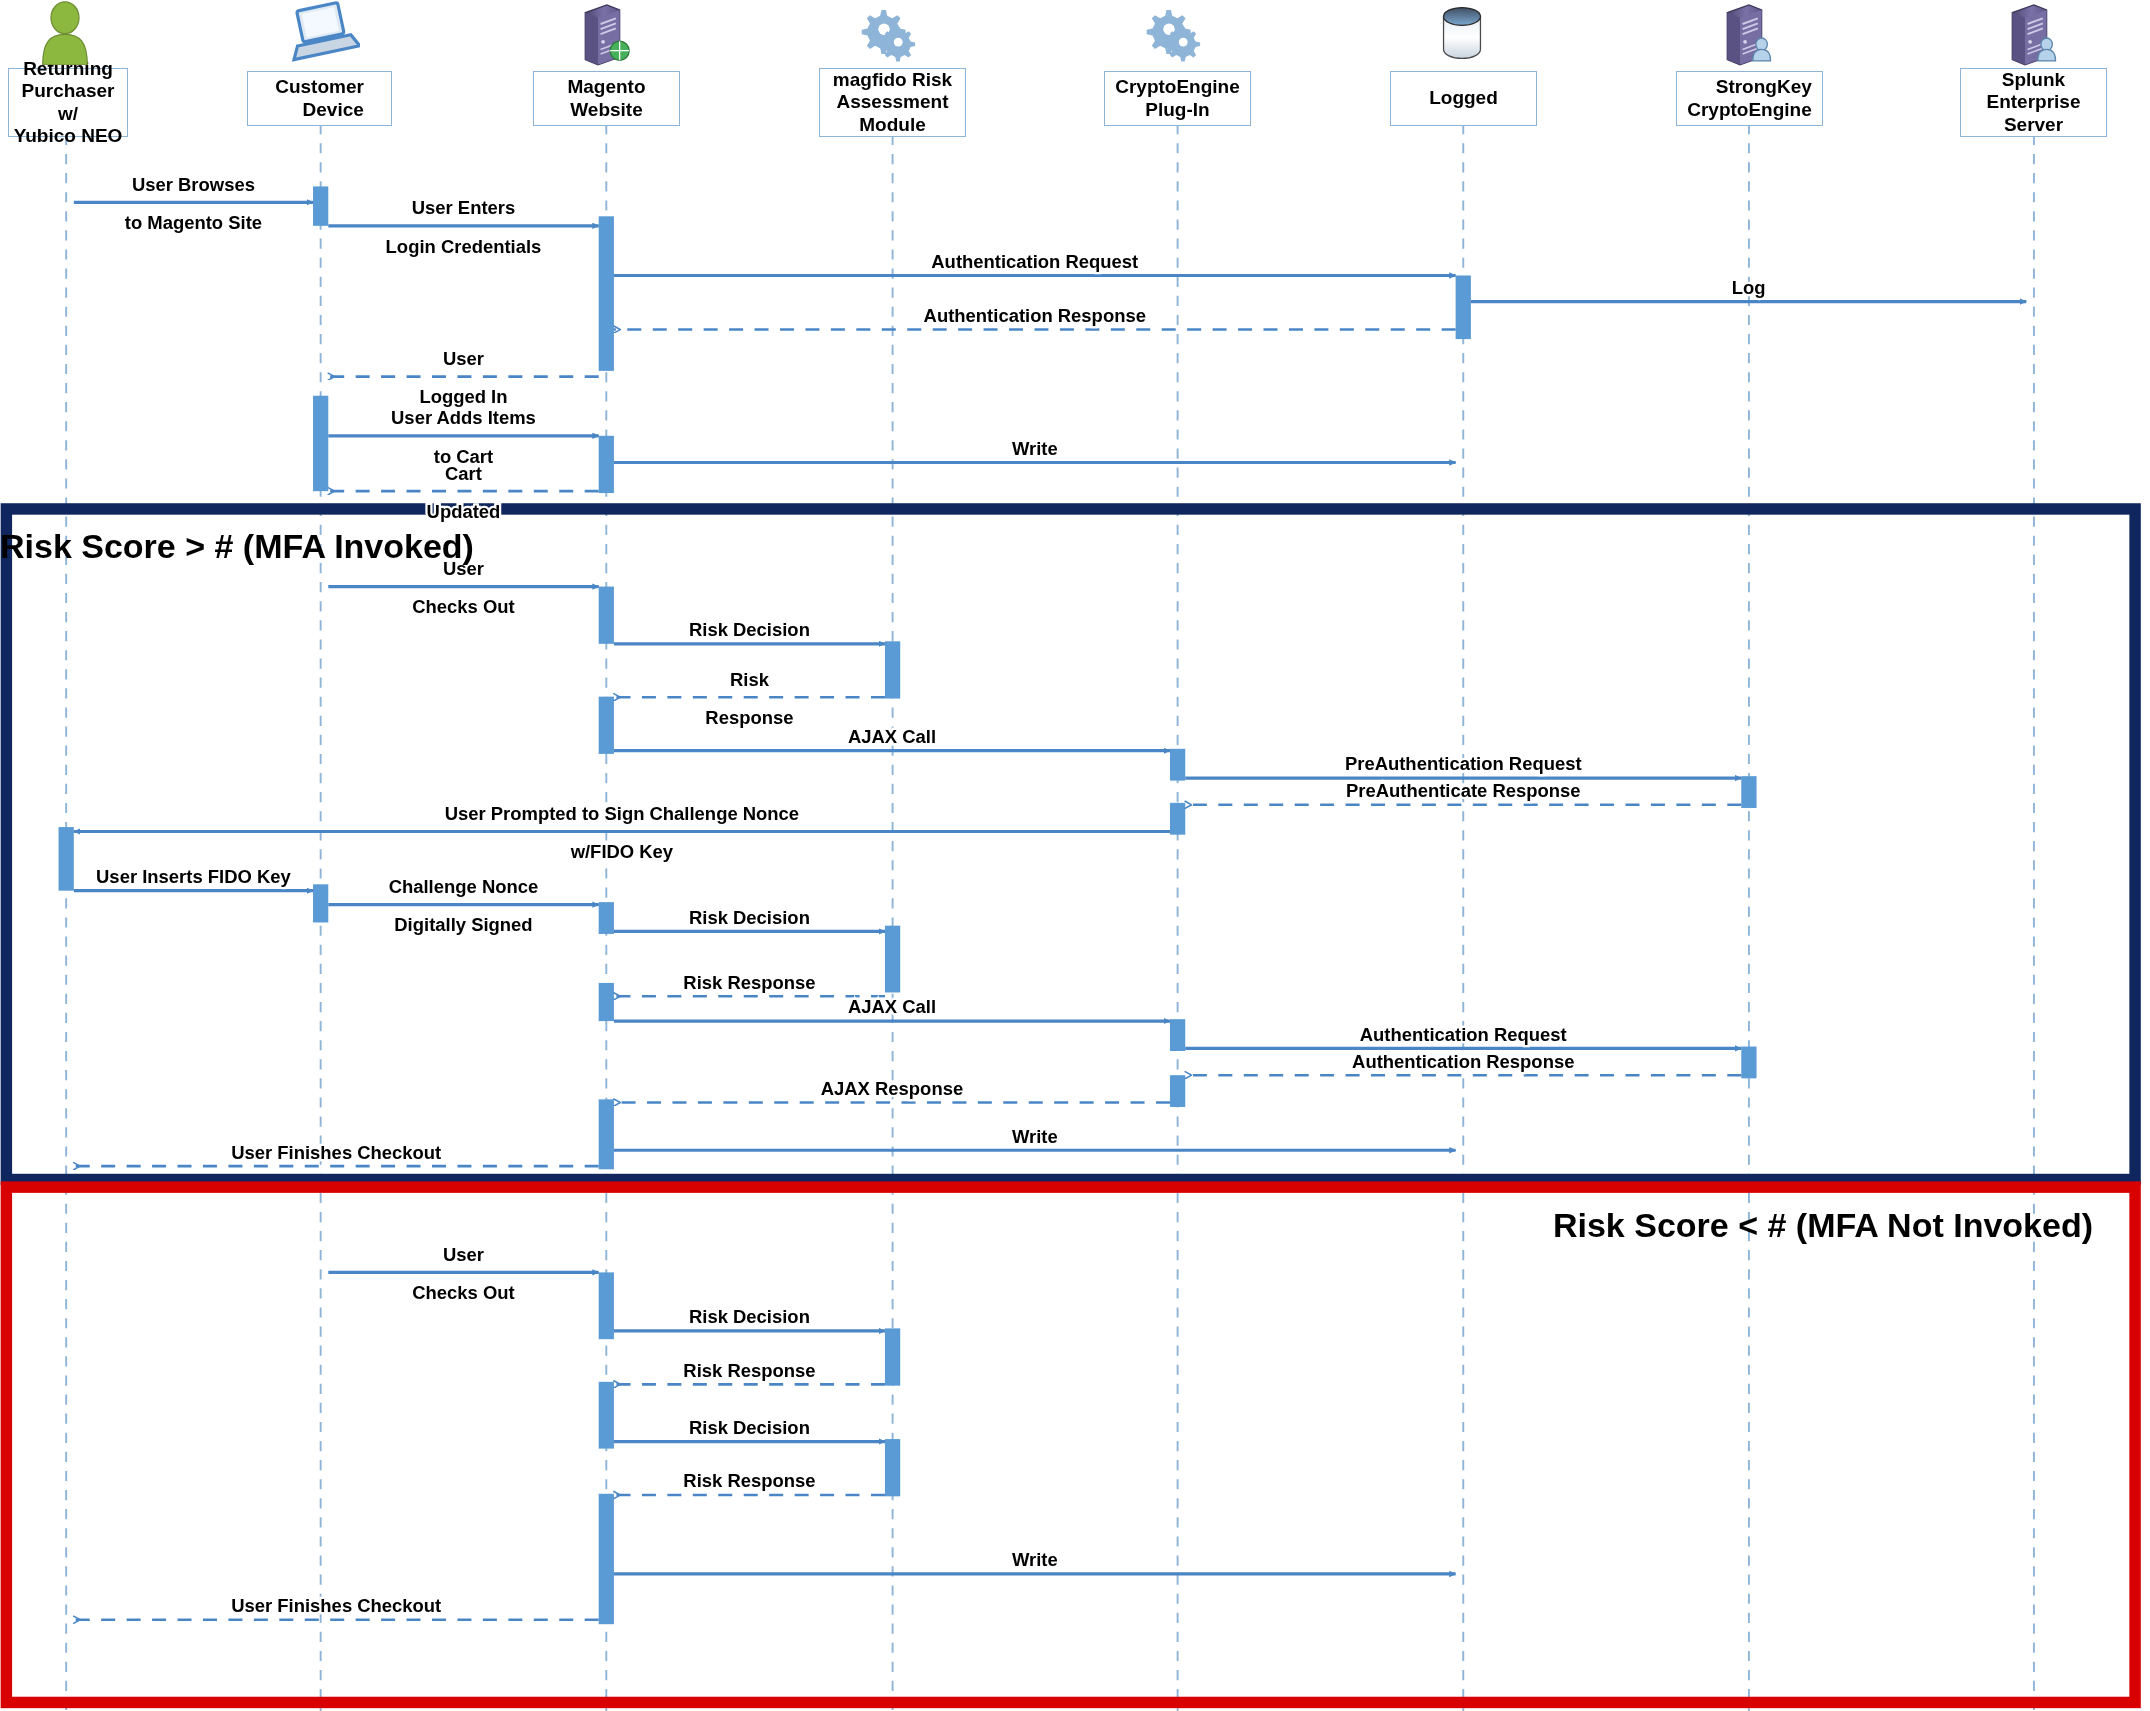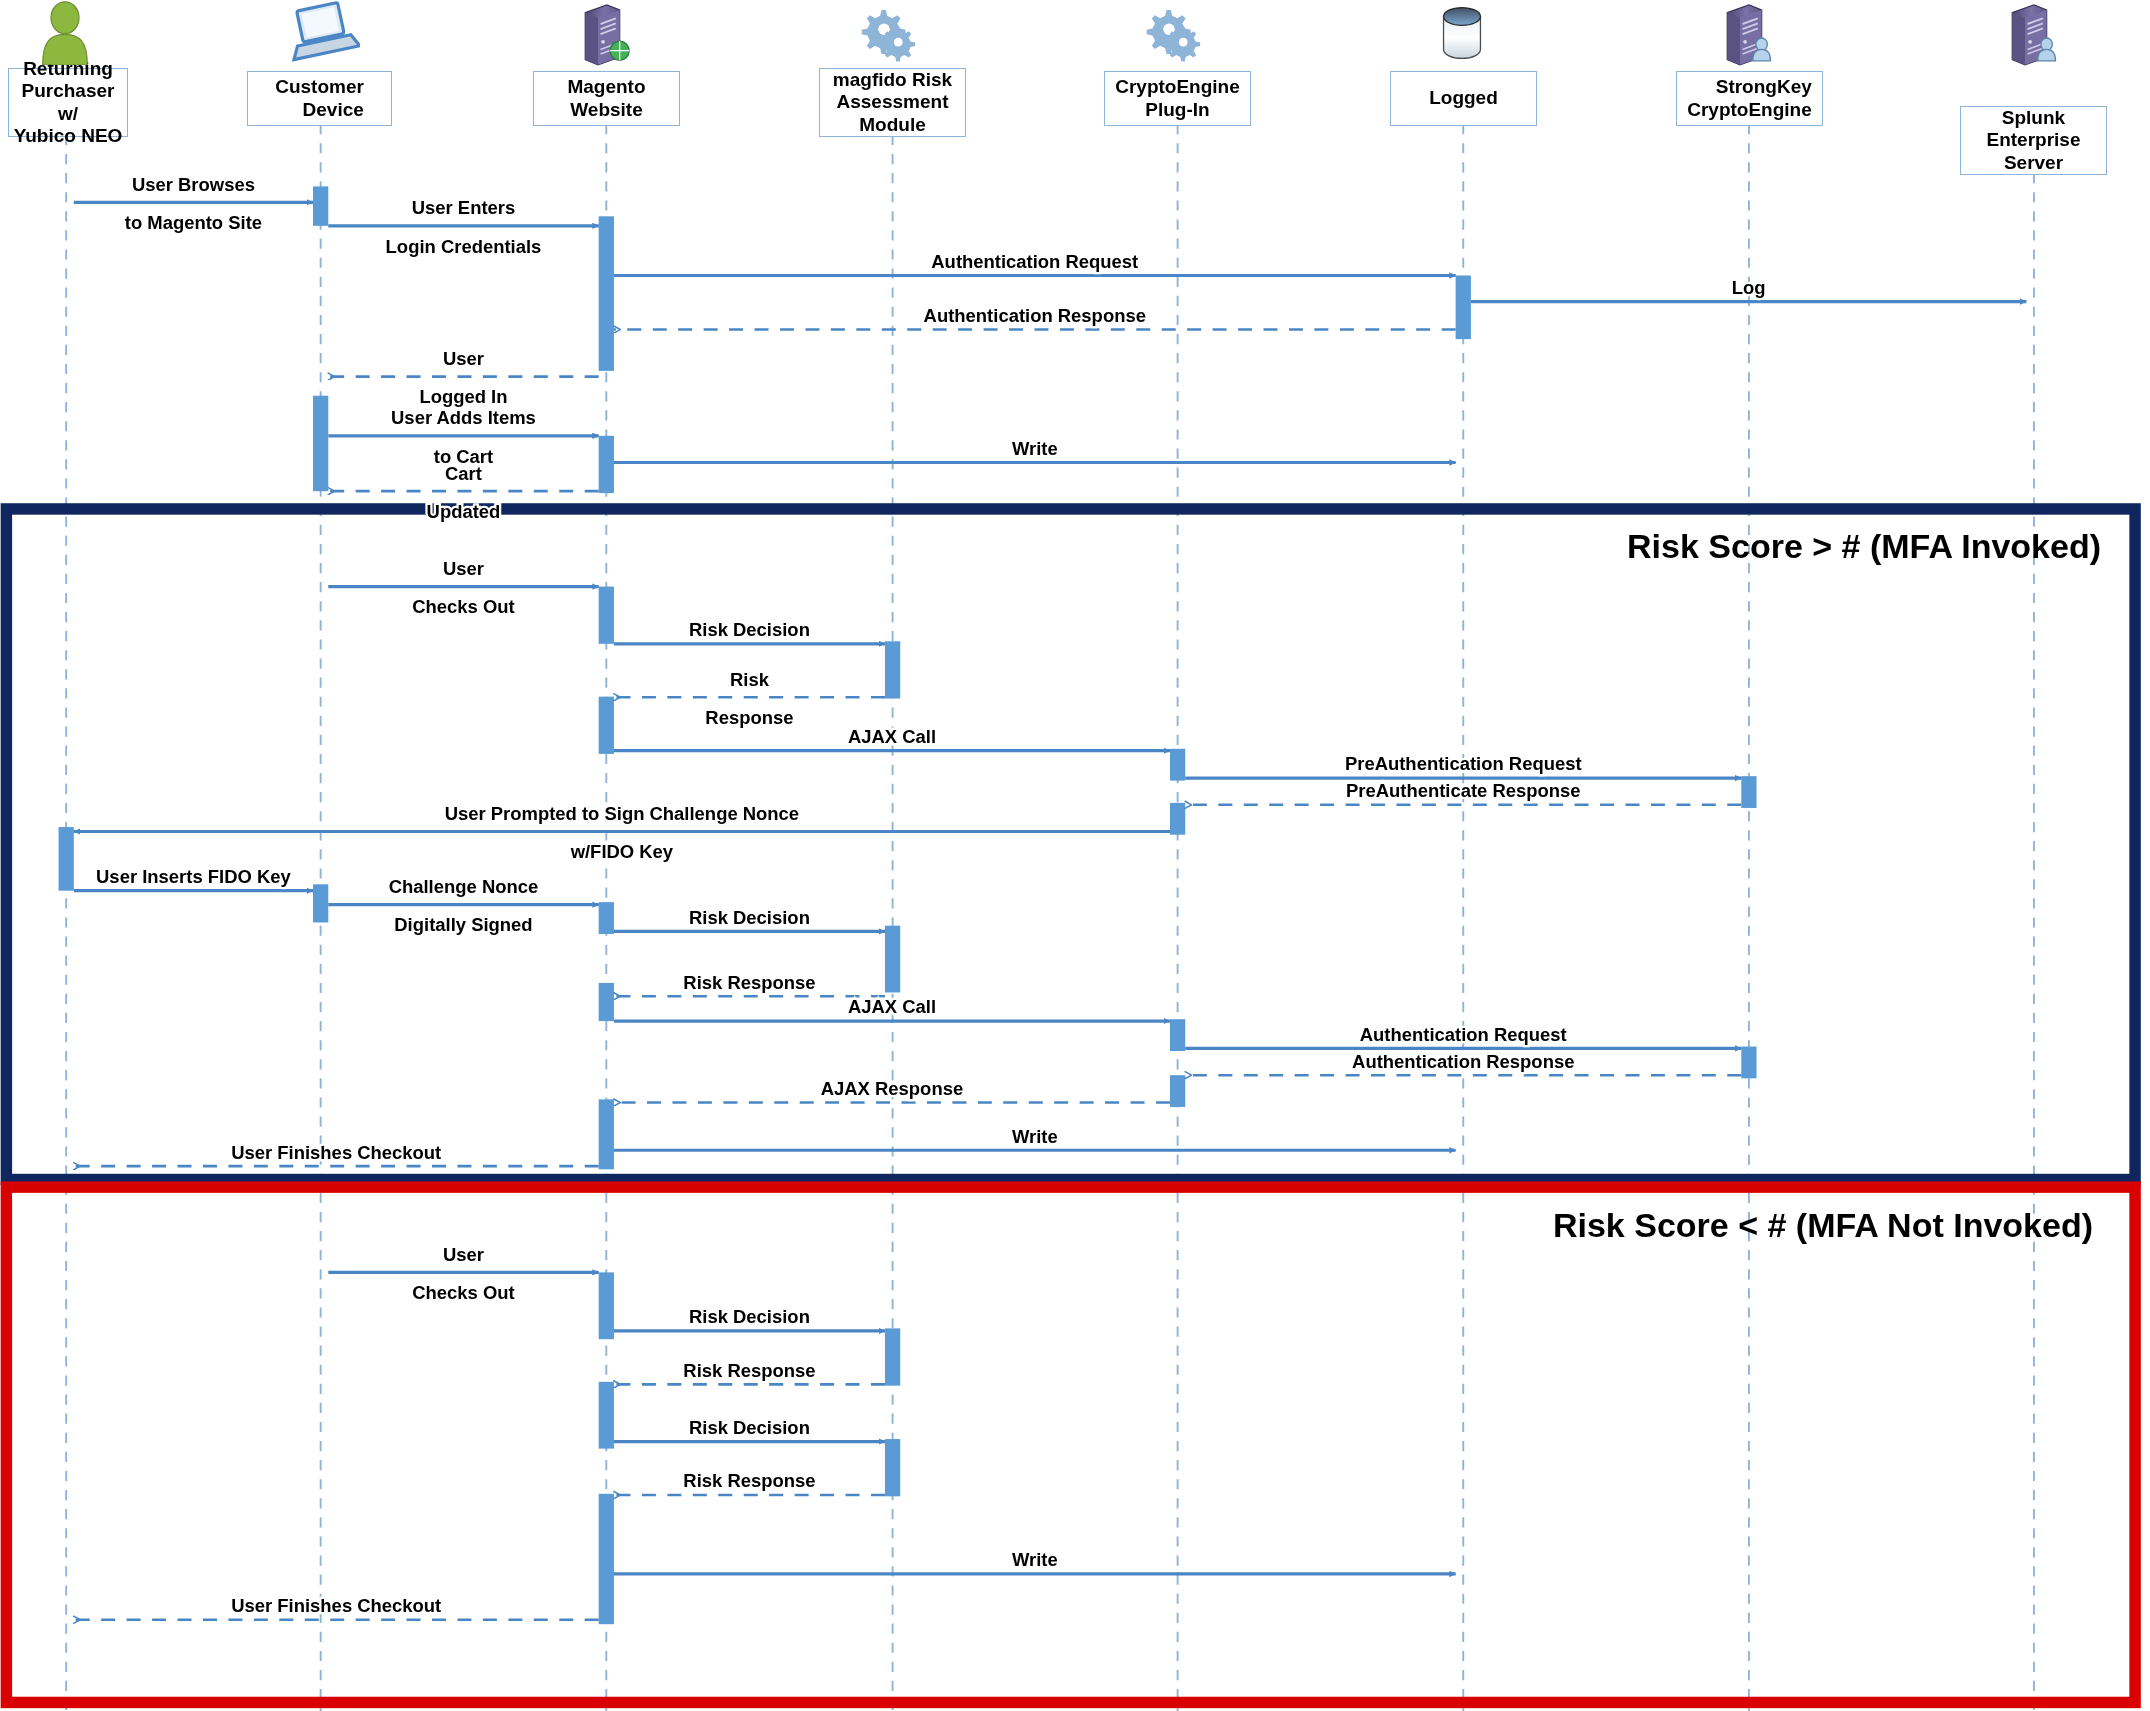--- a/index.html
+++ b/index.html
@@ -287,21 +287,21 @@
       </div>
       <div class="lifeline-box" style="left: 1104px; top: 71px; width: 145px; height: 53px;">
         <span>CryptoEngine<br>Plug-In</span>
       </div>
       <div class="lifeline-box" style="left: 1390px; top: 71px; width: 145px; height: 53px;">
         <span>Logged</span>
       </div>
       <div class="lifeline-box" style="left: 1676px; top: 71px; width: 145px; height: 53px; text-align: right;">
         <span>StrongKey<br>CryptoEngine</span>
       </div>
-      <div class="lifeline-box" style="left: 1960px; top: 68px; width: 145px; height: 67px; margin-top: 38px;">
+      <div class="lifeline-box" style="left: 1960px; top: 68px; width: 145px; height: 67px;">
         <span>Splunk<br>Enterprise<br>Server</span>
       </div>
     </div>
   <div id="icons-layer">
       <div class="actor-icon" style="left: 30px; top: 1.3px;">
         <svg width="70" height="64" viewBox="0 0 110 100">
       <ellipse cx="55" cy="26" rx="22" ry="25" fill="#8cb83f" stroke="#6e8f33" stroke-width="2"></ellipse>
       <path d="M20 100 C20 64 32 52 55 52 C78 52 90 64 90 100 Z" fill="#8cb83f" stroke="#6e8f33" stroke-width="2"></path>
     </svg>
       </div>
@@ -375,18 +375,18 @@
     <path d="M44 26 L78 14 L78 88 L44 100 Z" fill="#776ea4"></path>
     <path d="M48 36 L72 27 M48 44 L72 35 M48 52 L72 43" stroke="#cfc9e6" stroke-width="3" fill="none"></path>
     <circle cx="52" cy="64" r="3" fill="#d8d3ea"></circle>
     <path d="M48 76 L72 67 M48 83 L72 74" stroke="#cfc9e6" stroke-width="2.5" fill="none"></path>
     <ellipse cx="78" cy="68" rx="9" ry="10" fill="#b6d2ea" stroke="#5b85ab" stroke-width="2"></ellipse>
        <path d="M64 94 C64 80 70 76 78 76 C86 76 92 80 92 94 Z" fill="#b6d2ea" stroke="#5b85ab" stroke-width="2"></path>
   </svg>
       </div>
     </div>
   <div id="frame-labels-layer">
-      <div class="frame-label" style="left: 8px; top: 527px; width: 2093px; text-align: right;">Risk Score &gt; # (MFA Invoked)</div>
+      <div class="frame-label" style="left: 0px; top: 527px; width: 2093px; text-align: left;">Risk Score &gt; # (MFA Invoked)</div>
       <div class="frame-label" style="left: 0px; top: 1206px; width: 2093px; text-align: right;">Risk Score &lt; # (MFA Not Invoked)</div>
     </div>
 
 </div>
 
 
 </body></html>

